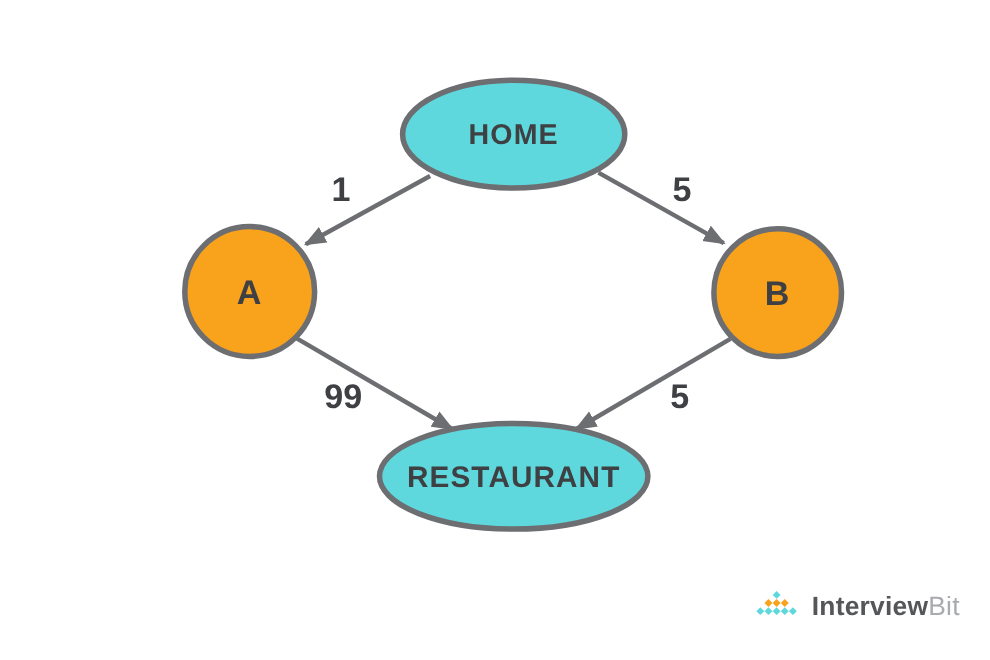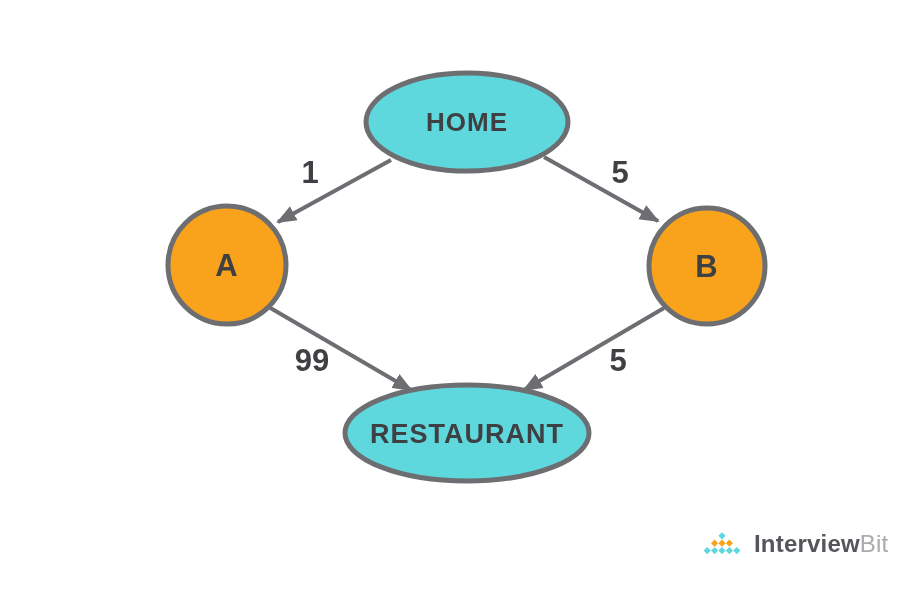--- a/index.html
+++ b/index.html
@@ -23,22 +23,22 @@
   .edge-line{stroke:var(--stroke-gray);stroke-width:4px;fill:none;}
   .arrow-head{fill:var(--stroke-gray);}
   .node-label{fill:var(--text-dark);font-weight:bold;text-anchor:middle;
               letter-spacing:1px;}
   .node-label.big{font-size:31px;}
   .node-label.home{font-size:26px;}
   .node-label.rest{font-size:27px;}
   .weight-label{fill:var(--text-dark);font-weight:bold;font-size:31px;text-anchor:middle;}
 
   
-  .logo{position:absolute;left:700px;top:530px;width:190px;height:44px;
-        display:flex;align-items:flex-start;}
+  .logo{position:absolute;left:684px;top:530px;width:190px;height:44px;
+        display:flex;align-items:center;}
   .logo-mark{width:44px;height:34px;margin-right:10px;flex:0 0 auto;}
   .d-c{fill:var(--node-cyan);}
   .d-o{fill:var(--node-orange);}
   .logo-text{font-size:24px;white-space:nowrap;letter-spacing:0.2px;}
   .logo-text .first{color:var(--logo-text-dark);font-weight:bold;}
   .logo-text .second{color:var(--logo-text-light);font-weight:normal;}
 </style>
 </head>
 <body>
 

